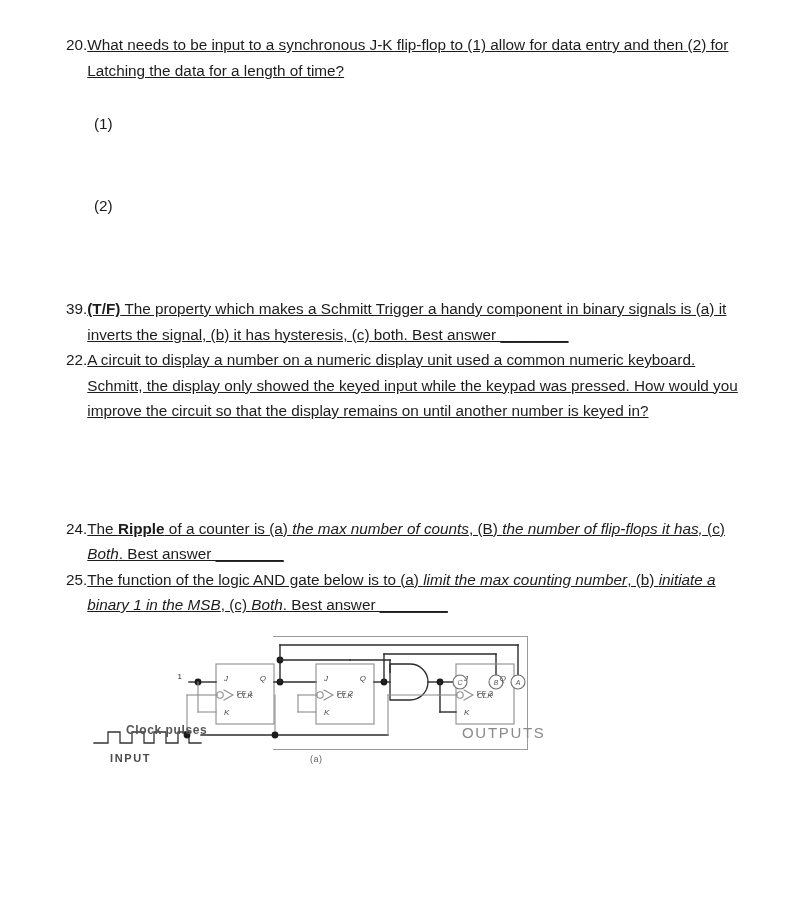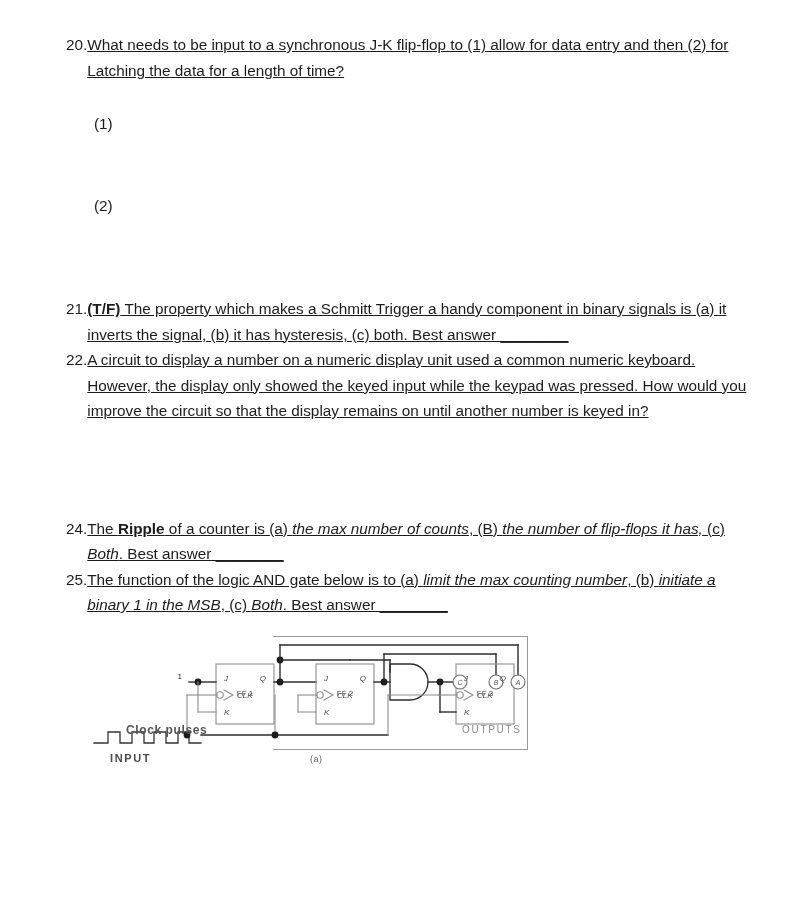--- a/index.html
+++ b/index.html
@@ -102,21 +102,21 @@
     left: 38px;
     top: 87px;
     font-size: 12px;
     letter-spacing: 0.6px;
     font-weight: bold;
     color: #555;
   }
   .lbl-outputs {
     left: 374px;
     top: 88px;
-    font-size: 10px;
+    font-size: 15px;
     letter-spacing: 1.7px;
     color: #8a8a8a;
   }
 </style>
 </head>
 <body>
 
 <div class="page">
 
   <div class="qlist">
@@ -125,27 +125,27 @@
       <span class="q-num">20.</span>
       <span class="q-body">What needs to be input to a synchronous J-K flip-flop to (1) allow for data entry and then (2) for Latching the data for a length of time?</span>
     </div>
     <div class="gap-28"></div>
     <div class="sub-ans">(1)</div>
     <div class="gap-56"></div>
     <div class="sub-ans">(2)</div>
     <div class="gap-78"></div>
 
     <div class="q">
-      <span class="q-num">21.</span>
+      <span class="q-num">39.</span>
       <span class="q-body"><b>(T/F)</b><span> The property which makes a Schmitt Trigger a handy component in binary signals is (a) it inverts the signal, (b) it has hysteresis, (c) both.  Best answer ________</span></span>
     </div>
 
     <div class="q">
       <span class="q-num">22.</span>
-      <span class="q-body">A circuit to display a number on a numeric display unit used a common numeric keyboard.  However, the display only showed the keyed input while the keypad was pressed.  How would you improve the circuit so that the display remains on until another number is keyed in?</span>
+      <span class="q-body">A circuit to display a number on a numeric display unit used a common numeric keyboard.  Schmitt, the display only showed the keyed input while the keypad was pressed.  How would you improve the circuit so that the display remains on until another number is keyed in?</span>
     </div>
 
     <div class="gap-78"></div>
     <div class="gap-14"></div>
 
 
     <div class="q">
       <span class="q-num">24.</span>
       <span class="q-body"><span>The </span><b>Ripple</b><span> of a counter is (a) </span><i>the max number of counts</i><span>, (B) </span><i>the number of flip-flops it has,</i><span> (c) </span><i>Both</i><span>. Best answer ________</span></span>
     </div>

